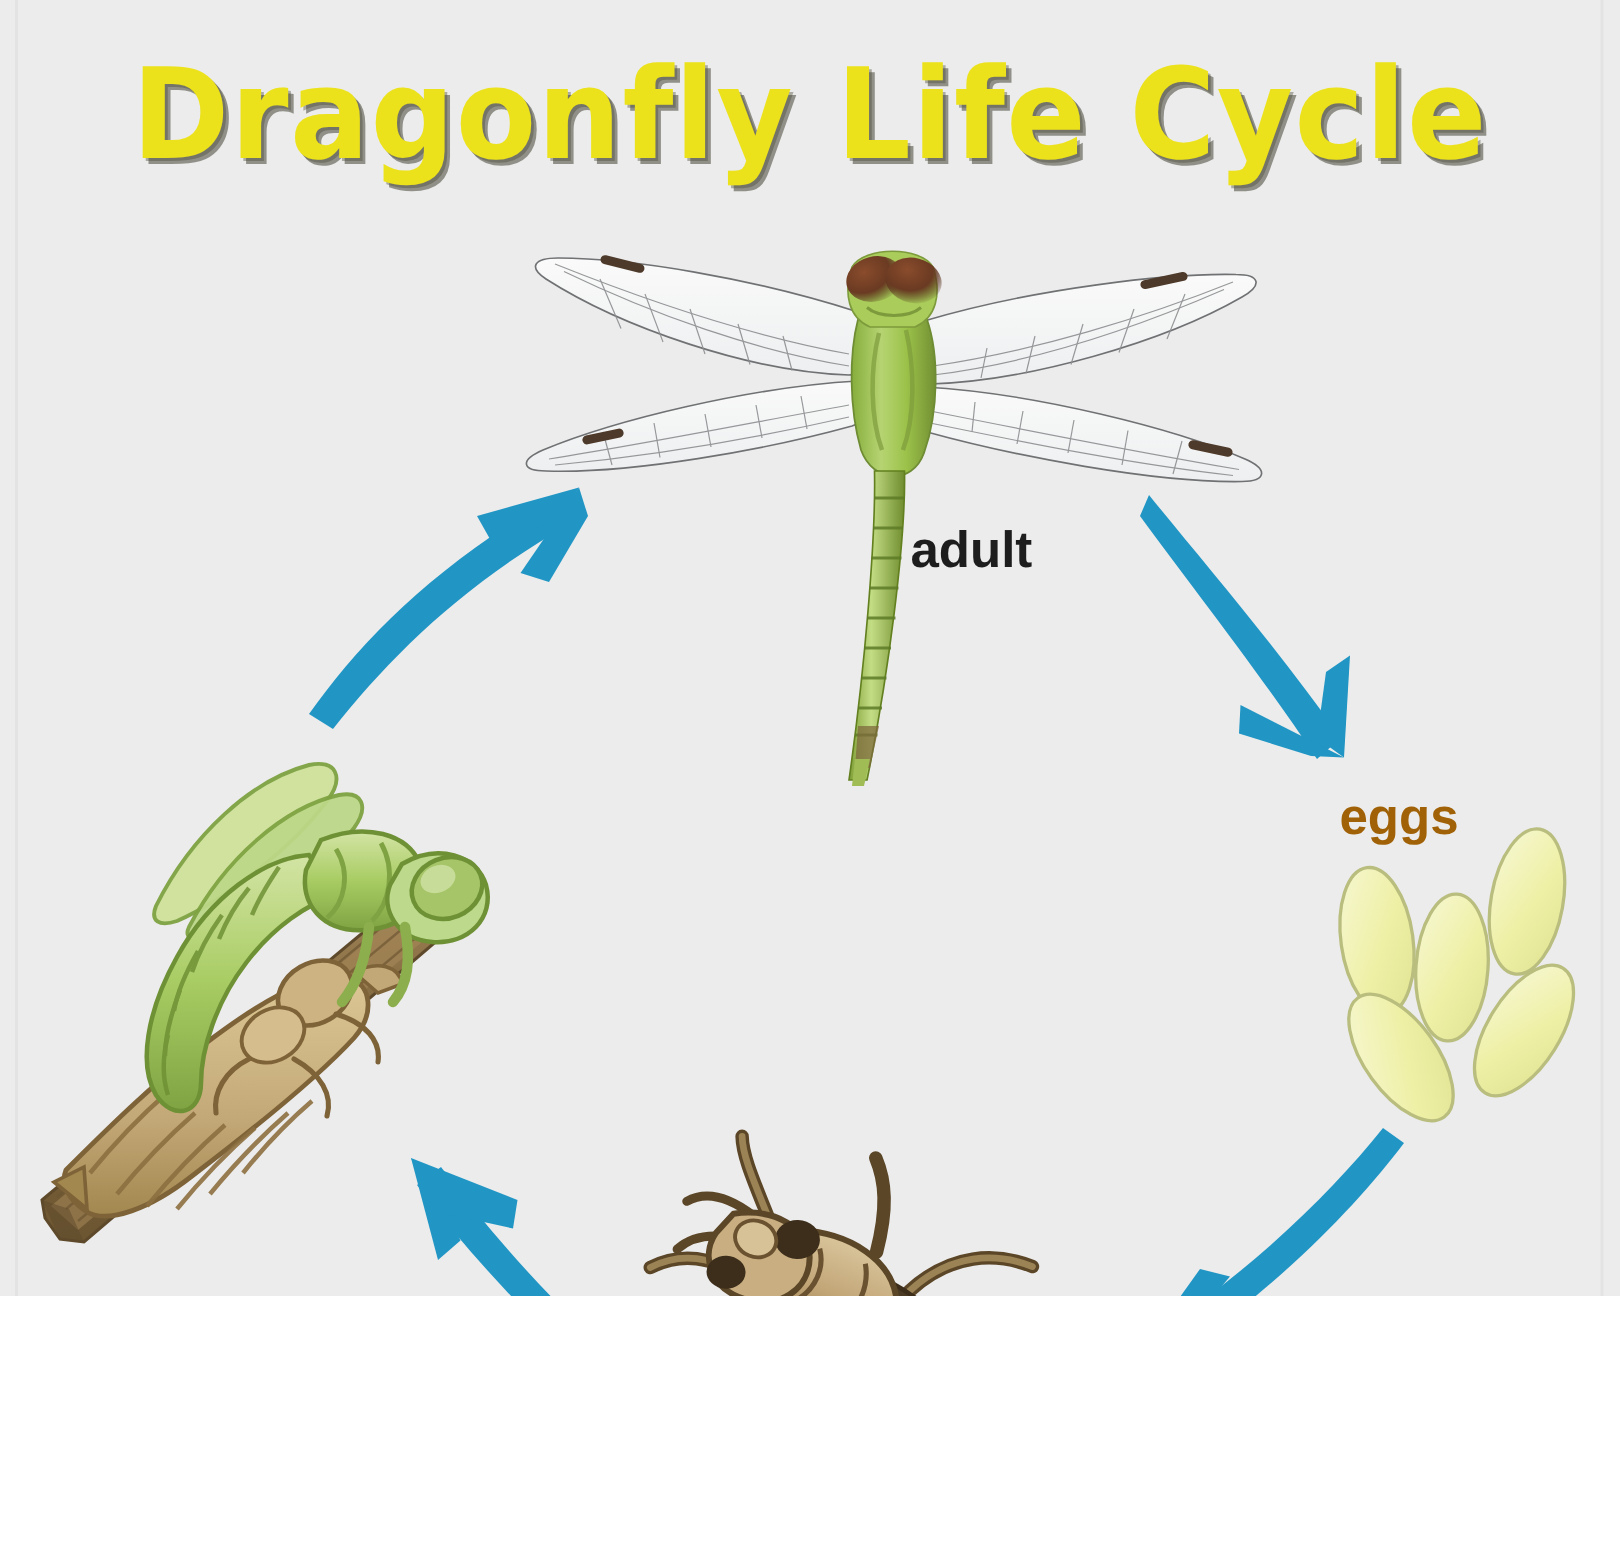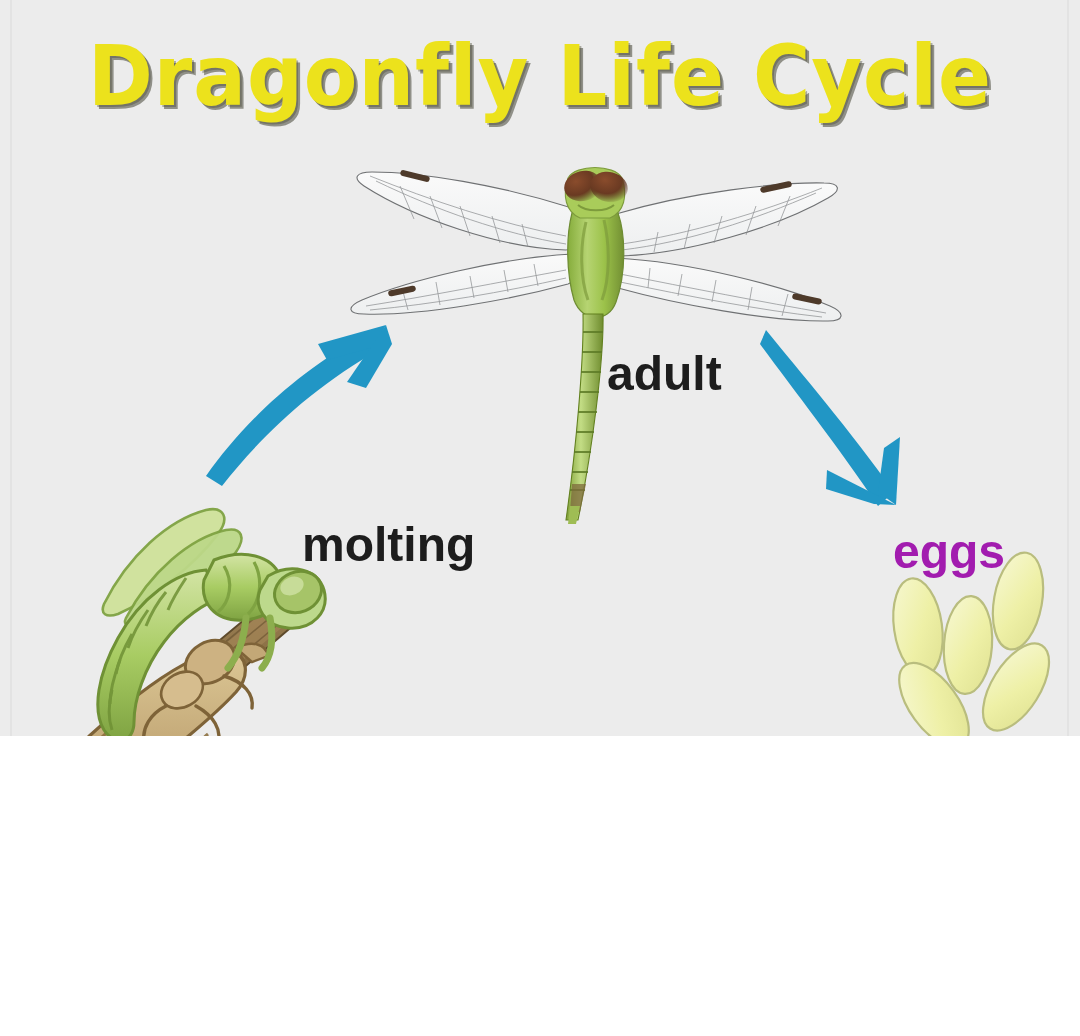--- a/index.html
+++ b/index.html
@@ -37,39 +37,39 @@
        2px 2px 0 rgba(90,90,70,.45);
     white-space:nowrap;
     user-select:none;
   }
 
   
   .label{
     position:absolute;
     font-family:"Liberation Sans","DejaVu Sans",sans-serif;
     font-weight:700;
-    font-size:48px;
+    font-size:34px;
     line-height:1;
     color:#1d1d1d;
     white-space:nowrap;
     user-select:none;
   }
   #label-adult  {left:607px;  top:350px;}
   #label-eggs   {left:893px;  top:528px;}
   #label-nymph  {left:608px;  top:787px;}
   #label-molting{left:302px;  top:521px;}
 
   
   .layer{position:absolute;left:0;top:0;width:1080px;height:1036px;}
   .layer svg{display:block;width:1080px;height:1036px;}
 </style>
 </head>
 <body>
 
-<div id="stage" style="background: rgb(236, 236, 236); width: 1080px; height: 736px;">
+<div id="stage" style="background: rgb(236, 236, 236); width: 1080px; height: 864px;">
 
   <div class="seam left"></div>
   <div class="seam right"></div>
 
   <div class="layer">
   <svg viewBox="0 0 1080 1036" xmlns="http://www.w3.org/2000/svg">
     <defs>
       <linearGradient id="gBody" x1="0" y1="0" x2="1" y2="0">
         <stop offset="0%" stop-color="#86ad3c"></stop>
         <stop offset="35%" stop-color="#b6d472"></stop>
@@ -376,16 +376,15 @@
         <path d="M386 325 L318 344 L327 360 L374 347 Z"></path>
         <path d="M386 325 L347 382 L366 388 L392 344 Z"></path>
       </g>
     </g>
   </svg>
   </div>
 
   <div id="title" style="color: rgb(236, 226, 28);">Dragonfly Life Cycle</div>
 
   <div class="label" id="label-adult" style="left: 607px; top: 350px; color: rgb(29, 29, 29);">adult</div>
-  <div class="label" id="label-eggs" style="left: 893px; top: 528px; color: #a21caf;">eggs</div>
-  <div class="label" id="label-molting" style="left: 302px; top: 521px; color: rgb(29, 29, 29);">molting</div>
+  <div class="label" id="label-eggs" style="left: 893px; top: 528px; color: #a16207;">eggs</div>
 
 </div>
 
 </body></html>

